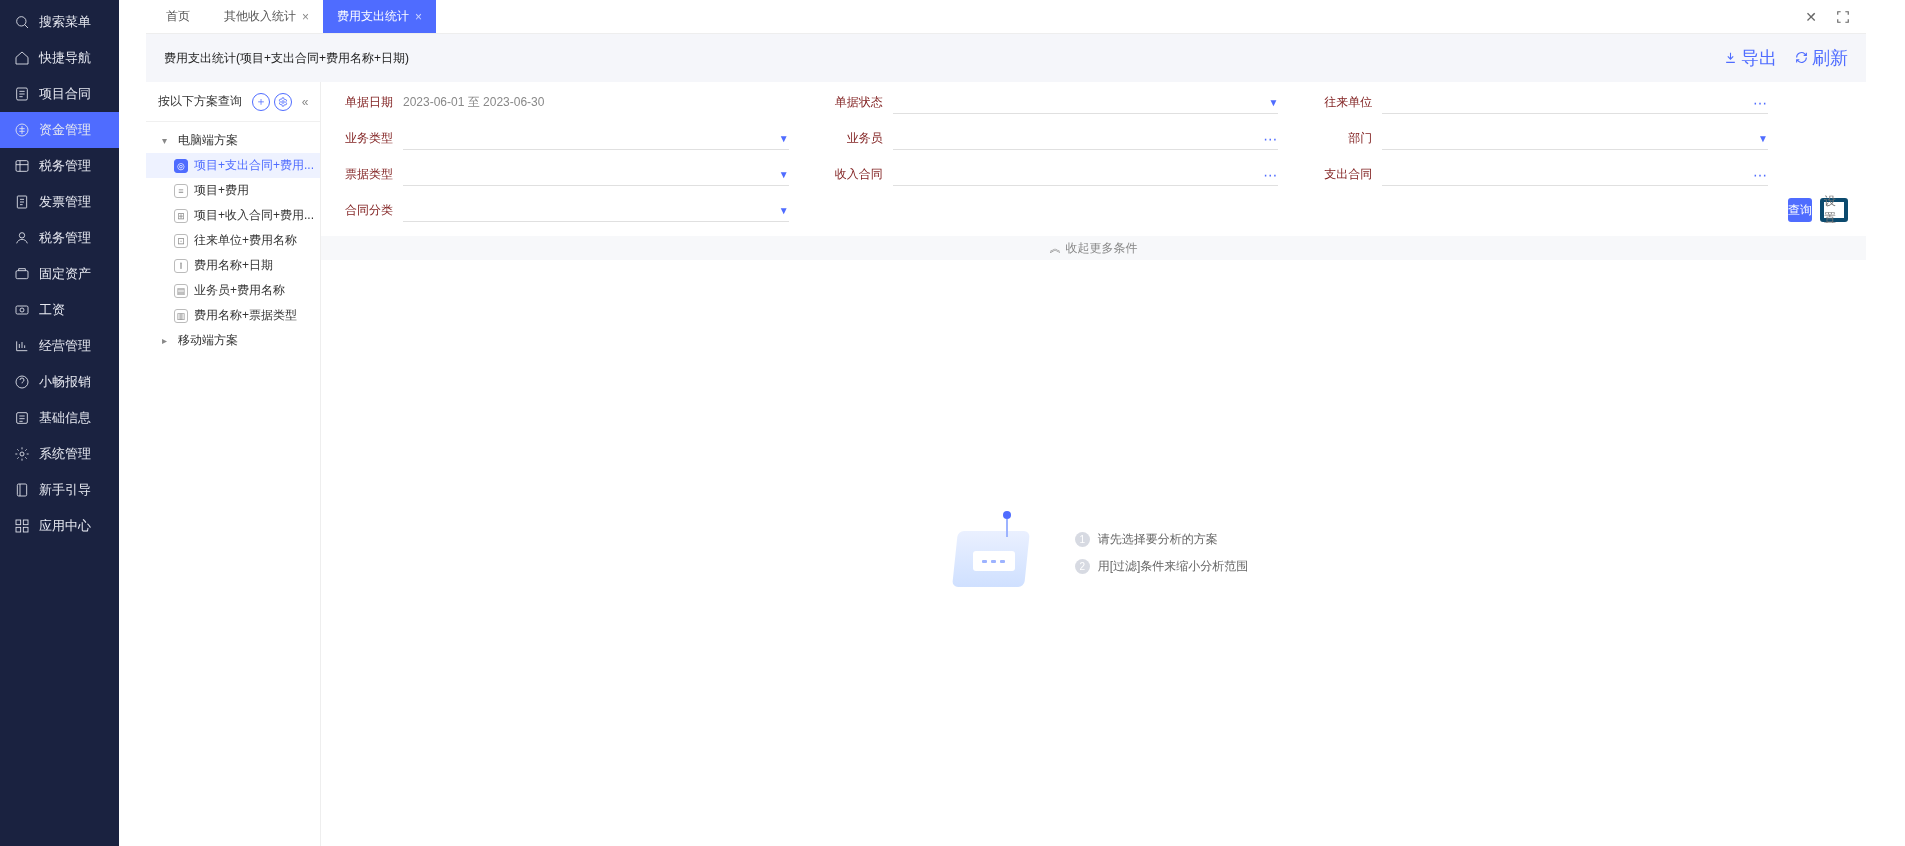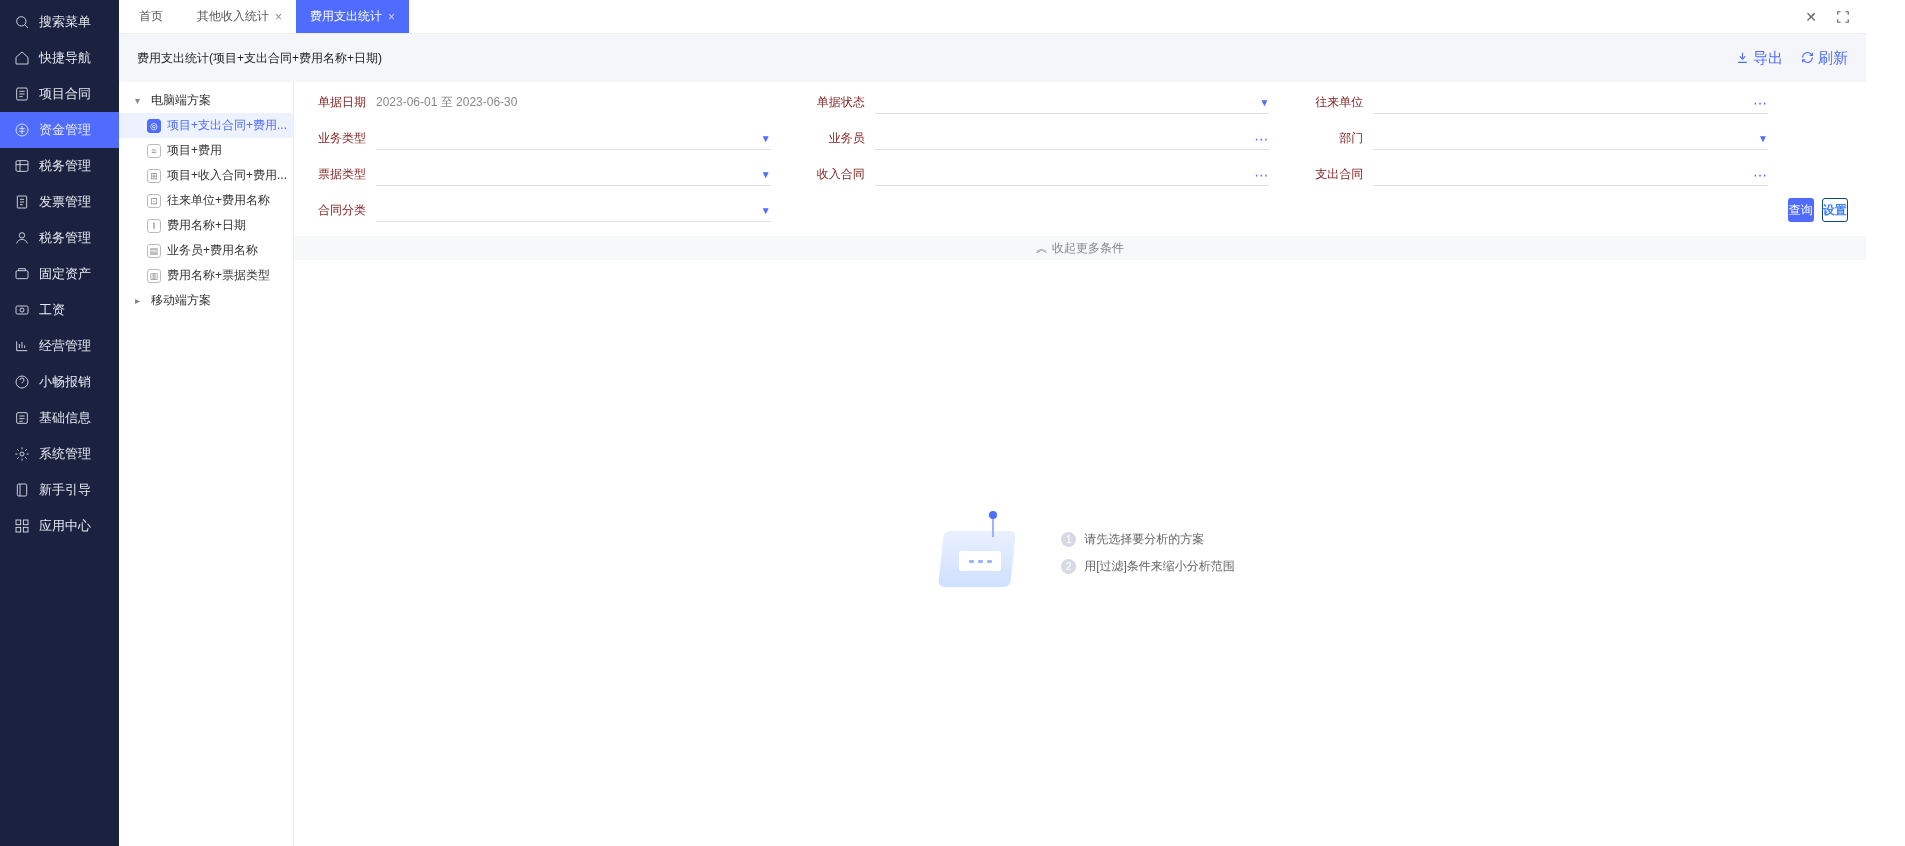--- a/index.html
+++ b/index.html
@@ -3,32 +3,32 @@
 <meta charset="utf-8">
 <style>
 * { margin:0; padding:0; box-sizing:border-box; font-family:"Microsoft YaHei","PingFang SC",sans-serif; }
 body { background:#fff; color:#333; font-size:12px; overflow:hidden; }
 .app { display:flex; width:1866px; height:846px; }
 .sidebar { width:119px; background:#1a2240; color:#fff; display:flex; flex-direction:column; padding-top:4px; }
 .side-item { display:flex; align-items:center; gap:9px; height:36px; padding-left:14px; cursor:pointer; font-size:13px; color:#e6e8f0; }
 .side-item.active { background:#4f6cff; }
 .side-ico { width:16px; height:16px; display:flex; align-items:center; justify-content:center; }
 .side-ico svg { width:16px; height:16px; stroke:#e6e8f0; fill:none; stroke-width:1.3; }
-.main { flex:1; display:flex; flex-direction:column; background:#fff; position:relative; }
+.main { flex:1; display:flex; flex-direction:column; background:#fff; position:relative;margin-left:27px; }
 .tabs { height:34px; display:flex; align-items:stretch; border-bottom:1px solid #eee; }
 .tab { display:flex; align-items:center; padding:0 14px; gap:6px; font-size:12px; color:#555; cursor:pointer; }
 .tab.home { padding:0 20px; }
 .tab.active { background:#4f6cff; color:#fff; }
 .tab .close { font-size:12px; opacity:.7; }
 .tabs-spacer{flex:1;}
 .tabs-right{display:flex;align-items:center;gap:10px;padding-right:12px;}
 .tabs-right .xbtn{width:22px;height:22px;display:flex;align-items:center;justify-content:center;color:#666;cursor:pointer;font-size:14px;}
 .title-bar{height:48px;background:#f5f6fa;display:flex;align-items:center;padding:0 18px;justify-content:space-between;}
 .title-bar h1{font-size:12px;font-weight:500;color:#222;}
-.title-actions{display:flex;align-items:center;gap:18px;font-size:15px;}
+.title-actions{display:flex;align-items:center;gap:18px;font-size:18px;}
 .title-actions .act{display:flex;align-items:center;gap:4px;color:#4f6cff;cursor:pointer;}
 .body{flex:1;display:flex;min-height:0;}
 .scheme-panel{width:175px;border-right:1px solid #eee;display:flex;flex-direction:column;}
 .scheme-head{height:40px;display:flex;align-items:center;justify-content:space-between;padding:0 6px 0 12px;border-bottom:1px solid #f0f0f0;}
 .scheme-head-title{font-size:12px;color:#333;}
 .scheme-head-icos{display:flex;align-items:center;gap:4px;}
 .round-ico{width:18px;height:18px;border:1px solid #4f6cff;border-radius:50%;display:flex;align-items:center;justify-content:center;color:#4f6cff;font-size:11px;cursor:pointer;}
 .collapse-ico{width:18px;height:18px;display:flex;align-items:center;justify-content:center;color:#888;cursor:pointer;font-size:12px;}
 .scheme-tree{padding:6px 0;overflow:auto;}
 .tree-group{padding:4px 0 4px 16px;display:flex;align-items:center;gap:6px;color:#333;cursor:pointer;}
@@ -46,21 +46,21 @@
 .date-choices{display:flex;align-items:center;gap:10px;flex-wrap:wrap;}
 .date-chip{font-size:12px;color:#555;cursor:pointer;}
 .date-chip.active{background:#4f6cff;color:#fff;padding:1px 6px;border-radius:8px;}
 .date-range{color:#888;margin-top:2px;}
 .sel{height:22px;border-bottom:1px solid #e0e0e0;display:flex;align-items:center;justify-content:flex-end;color:#4f6cff;cursor:pointer;}
 .sel .chev{font-size:10px;}
 .sel .dots{color:#4f6cff;letter-spacing:1px;font-size:14px;}
 .action-col{width:60px;display:flex;flex-direction:row;gap:8px;margin-left:20px;align-items:flex-end;}
 .btn{height:24px;border-radius:3px;font-size:12px;display:flex;align-items:center;justify-content:center;cursor:pointer;width:48px;}
 .btn.primary{background:#4f6cff;color:#fff;}
-.btn.outline{background:#fff;color:#3b82f6;border:1px solid #0c4a6e;font-weight:bold;}
+.btn.outline{background:#fff;color:#737373;border:4px solid #0c4a6e;}
 .collapse-bar{margin-top:14px;height:24px;background:#f7f8fa;color:#888;display:flex;align-items:center;justify-content:center;gap:4px;cursor:pointer;font-size:12px;}
 .empty{flex:1;display:flex;align-items:center;justify-content:center;}
 .empty-inner{display:flex;align-items:center;gap:26px;}
 .empty-illus{width:110px;height:100px;position:relative;}
 .empty-illus .box{position:absolute;top:28px;left:16px;width:72px;height:56px;background:linear-gradient(180deg,#eaf0ff,#cfe0ff);border-radius:6px;transform:skewX(-6deg);}
 .empty-illus .face{position:absolute;top:48px;left:34px;width:42px;height:20px;background:#fff;border-radius:3px;display:flex;align-items:center;justify-content:center;gap:4px;}
 .empty-illus .face span{width:5px;height:3px;background:#9db3ff;border-radius:1px;}
 .empty-illus .pin{position:absolute;top:8px;left:64px;width:8px;height:8px;background:#4f6cff;border-radius:50%;}
 .empty-illus .pin::after{content:"";position:absolute;top:8px;left:3px;width:2px;height:18px;background:#9db3ff;}
 .empty-steps{display:flex;flex-direction:column;gap:10px;}
@@ -255,20 +255,33 @@
               </svg>
           </span>
           <span>刷新</span>
         </div>
       </div>
     </div>
 
     <div class="body">
 
       <aside class="scheme-panel">
+        <div class="scheme-head">
+          <span class="scheme-head-title">按以下方案查询</span>
+          <div class="scheme-head-icos">
+            <div class="round-ico">＋</div>
+            <div class="round-ico">
+              <svg width="10" height="10" viewBox="0 0 24 24" fill="none" stroke="#4f6cff" stroke-width="2">
+                  <circle cx="12" cy="12" r="3"></circle>
+                  <path d="M19 12a7 7 0 0 0-.1-1.2l2-1.6-2-3.4-2.4 1a7 7 0 0 0-2-1.2L14 2h-4l-.5 2.6a7 7 0 0 0-2 1.2l-2.4-1-2 3.4 2 1.6A7 7 0 0 0 5 12c0 .4 0 .8.1 1.2l-2 1.6 2 3.4 2.4-1a7 7 0 0 0 2 1.2L10 22h4l.5-2.6a7 7 0 0 0 2-1.2l2.4 1 2-3.4-2-1.6c.1-.4.1-.8.1-1.2z"></path>
+                </svg>
+            </div>
+            <div class="collapse-ico">«</div>
+          </div>
+        </div>
         <div class="scheme-tree" id="scheme-tree">
             <div class="tree-group">
               <span class="caret">▾</span>
               <span>电脑端方案</span>
             </div>
             <div class="tree-item active">
               <span class="ti-ico">◎</span>
               <span>项目+支出合同+费用...</span>
             </div>
             <div class="tree-item">

